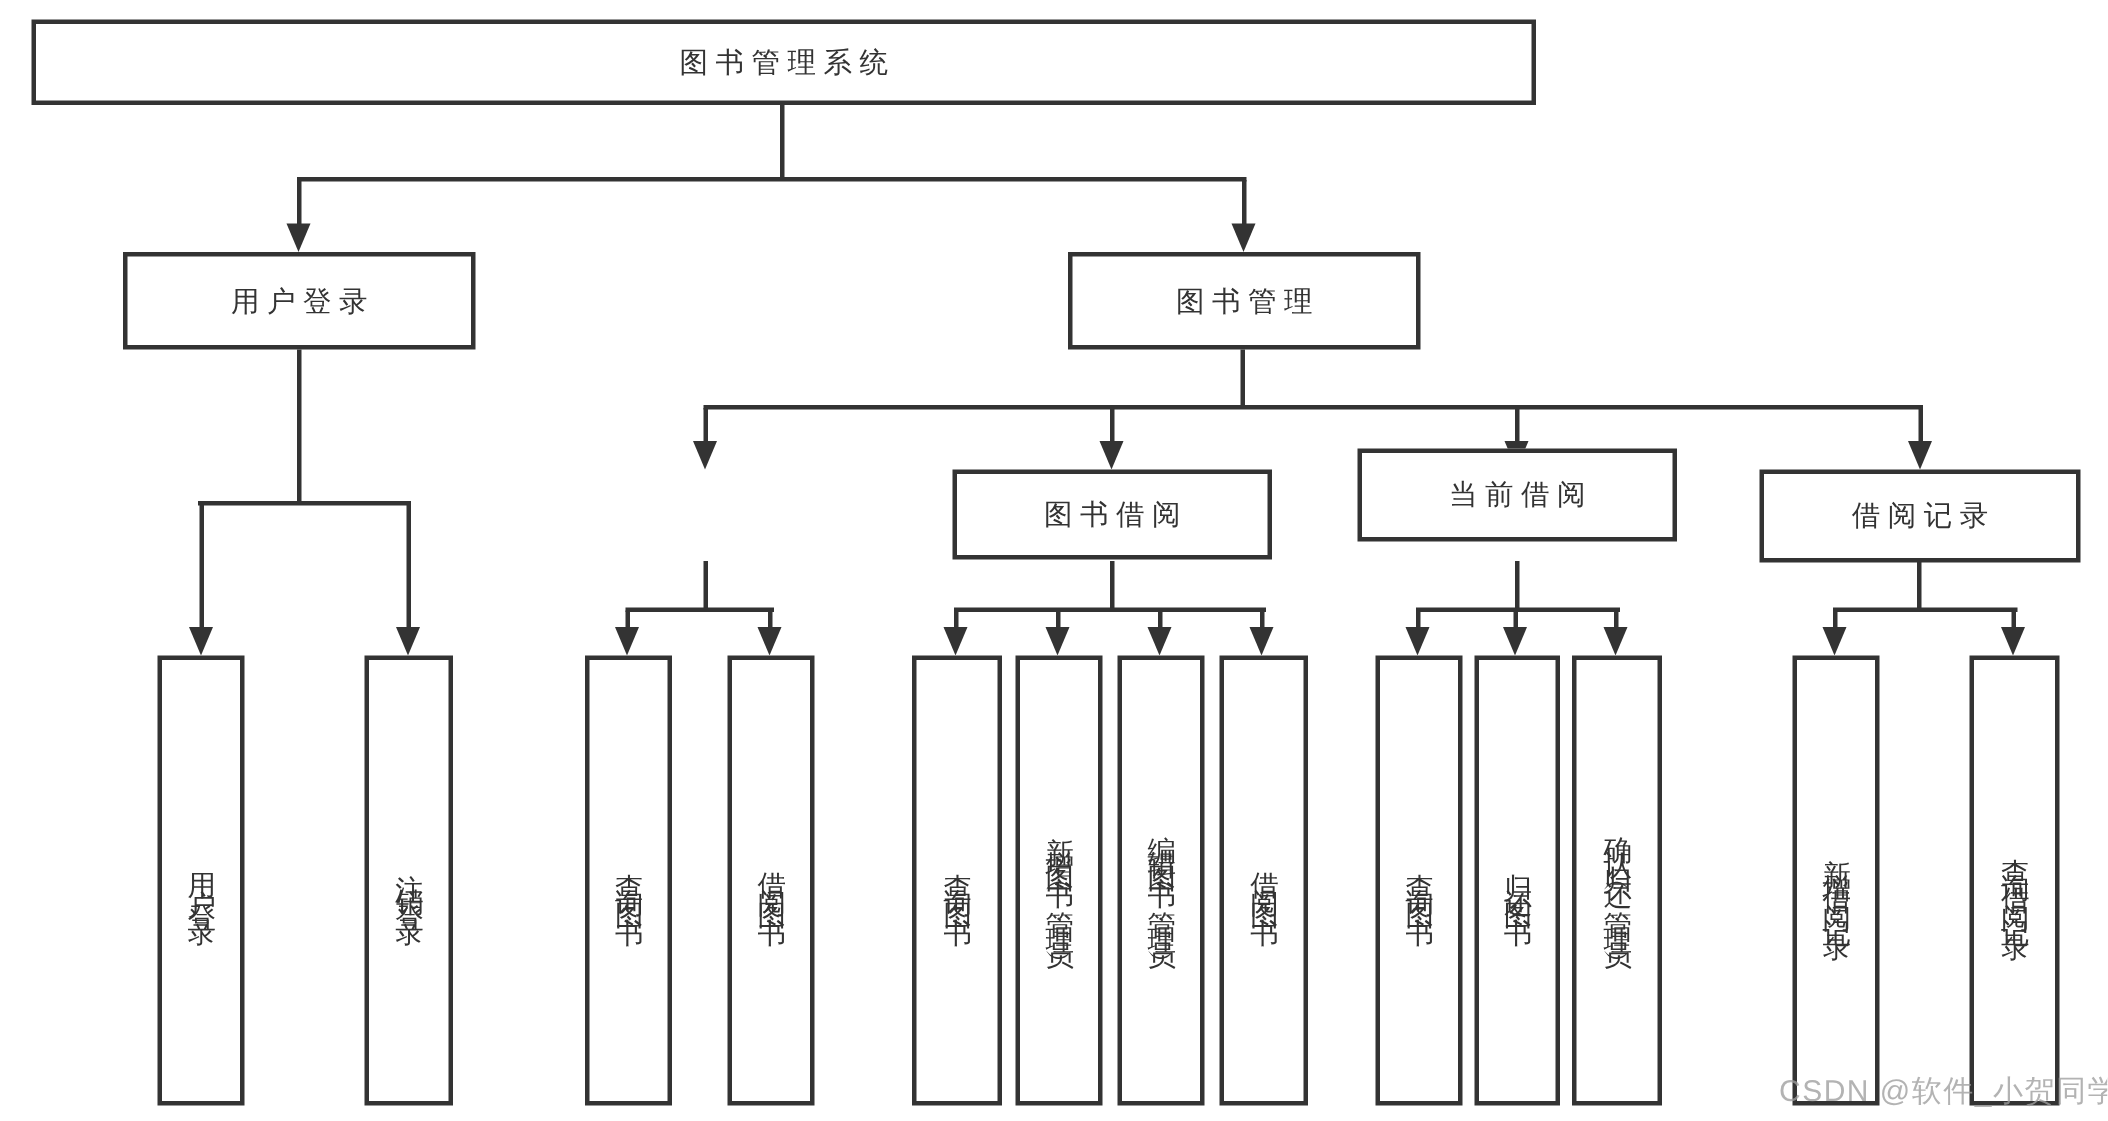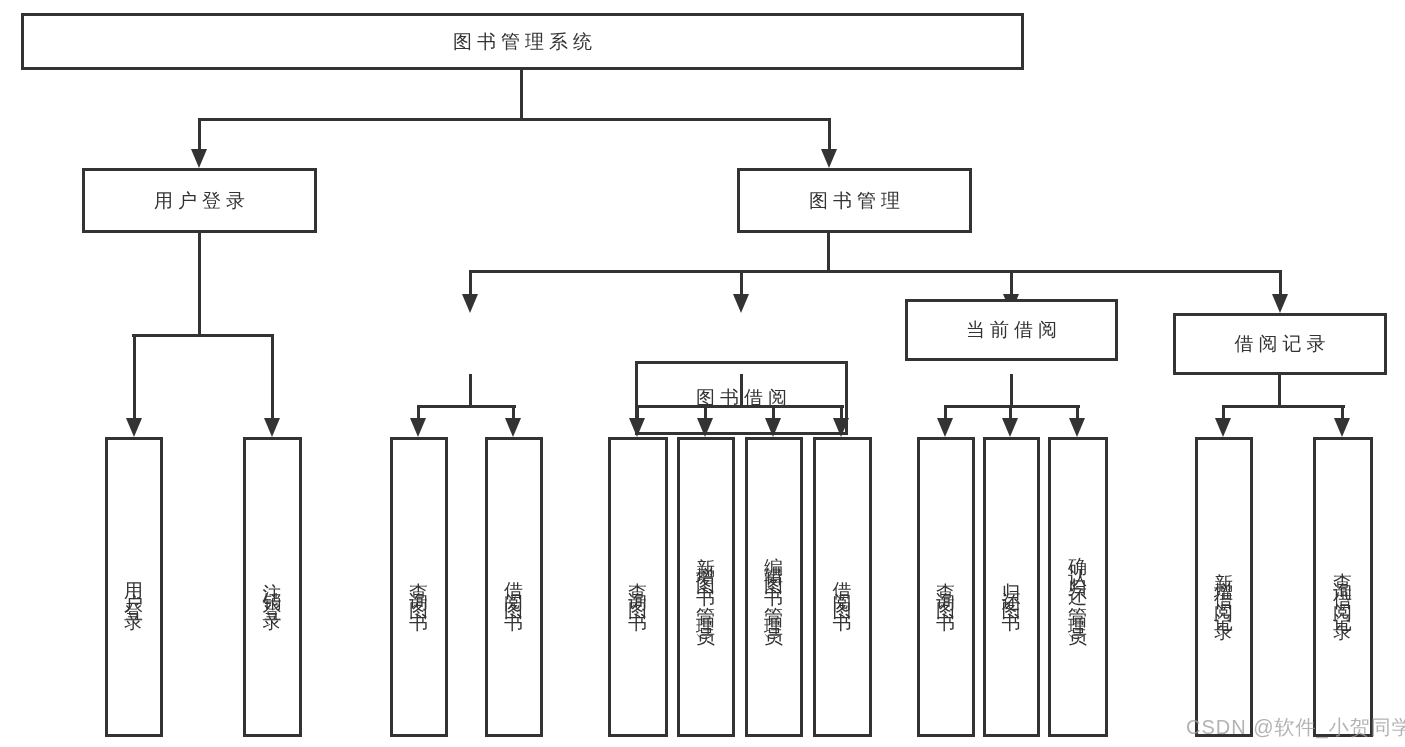--- a/index.html
+++ b/index.html
@@ -94,21 +94,21 @@
       <i class="head"></i>
   </div>
   <div class="drop" style="left:821px;top:120px;height:48px;">
     <i class="shaft"></i>
       <i class="head"></i>
   </div>
 
   <div class="node hnode" style="left:82px;top:168px;width:235px;height:65px;">
     <span>用户登录</span>
   </div>
-  <div class="node hnode" style="left:712px;top:168px;width:235px;height:65px;margin-left:25px;">
+  <div class="node hnode" style="left:712px;top:168px;width:235px;height:65px;">
     <span>图书管理</span>
   </div>
 
   <div class="line" style="left:198px;top:233px;width:3px;height:102px;"></div>
   <div class="line" style="left:132px;top:334px;width:142px;height:3px;"></div>
   <div class="drop" style="left:126px;top:336px;height:101px;">
     <i class="shaft"></i>
       <i class="head"></i>
   </div>
   <div class="drop" style="left:264px;top:336px;height:101px;">
@@ -128,21 +128,21 @@
   </div>
   <div class="drop" style="left:1003px;top:272px;height:41px;">
     <i class="shaft"></i>
       <i class="head"></i>
   </div>
   <div class="drop" style="left:1272px;top:272px;height:41px;">
     <i class="shaft"></i>
       <i class="head"></i>
   </div>
 
-  <div class="node hnode" style="left:635px;top:313px;width:213px;height:74px;margin-top:48px;">
+  <div class="node hnode" style="left:635px;top:313px;width:213px;height:60px;">
     <span>图书借阅</span>
   </div>
   <div class="node hnode" style="left:905px;top:299px;width:213px;height:62px;">
     <span>当前借阅</span>
   </div>
   <div class="node hnode" style="left:1173px;top:313px;width:214px;height:62px;">
     <span>借阅记录</span>
   </div>
 
   <div class="line" style="left:469px;top:374px;width:3px;height:32px;"></div>

